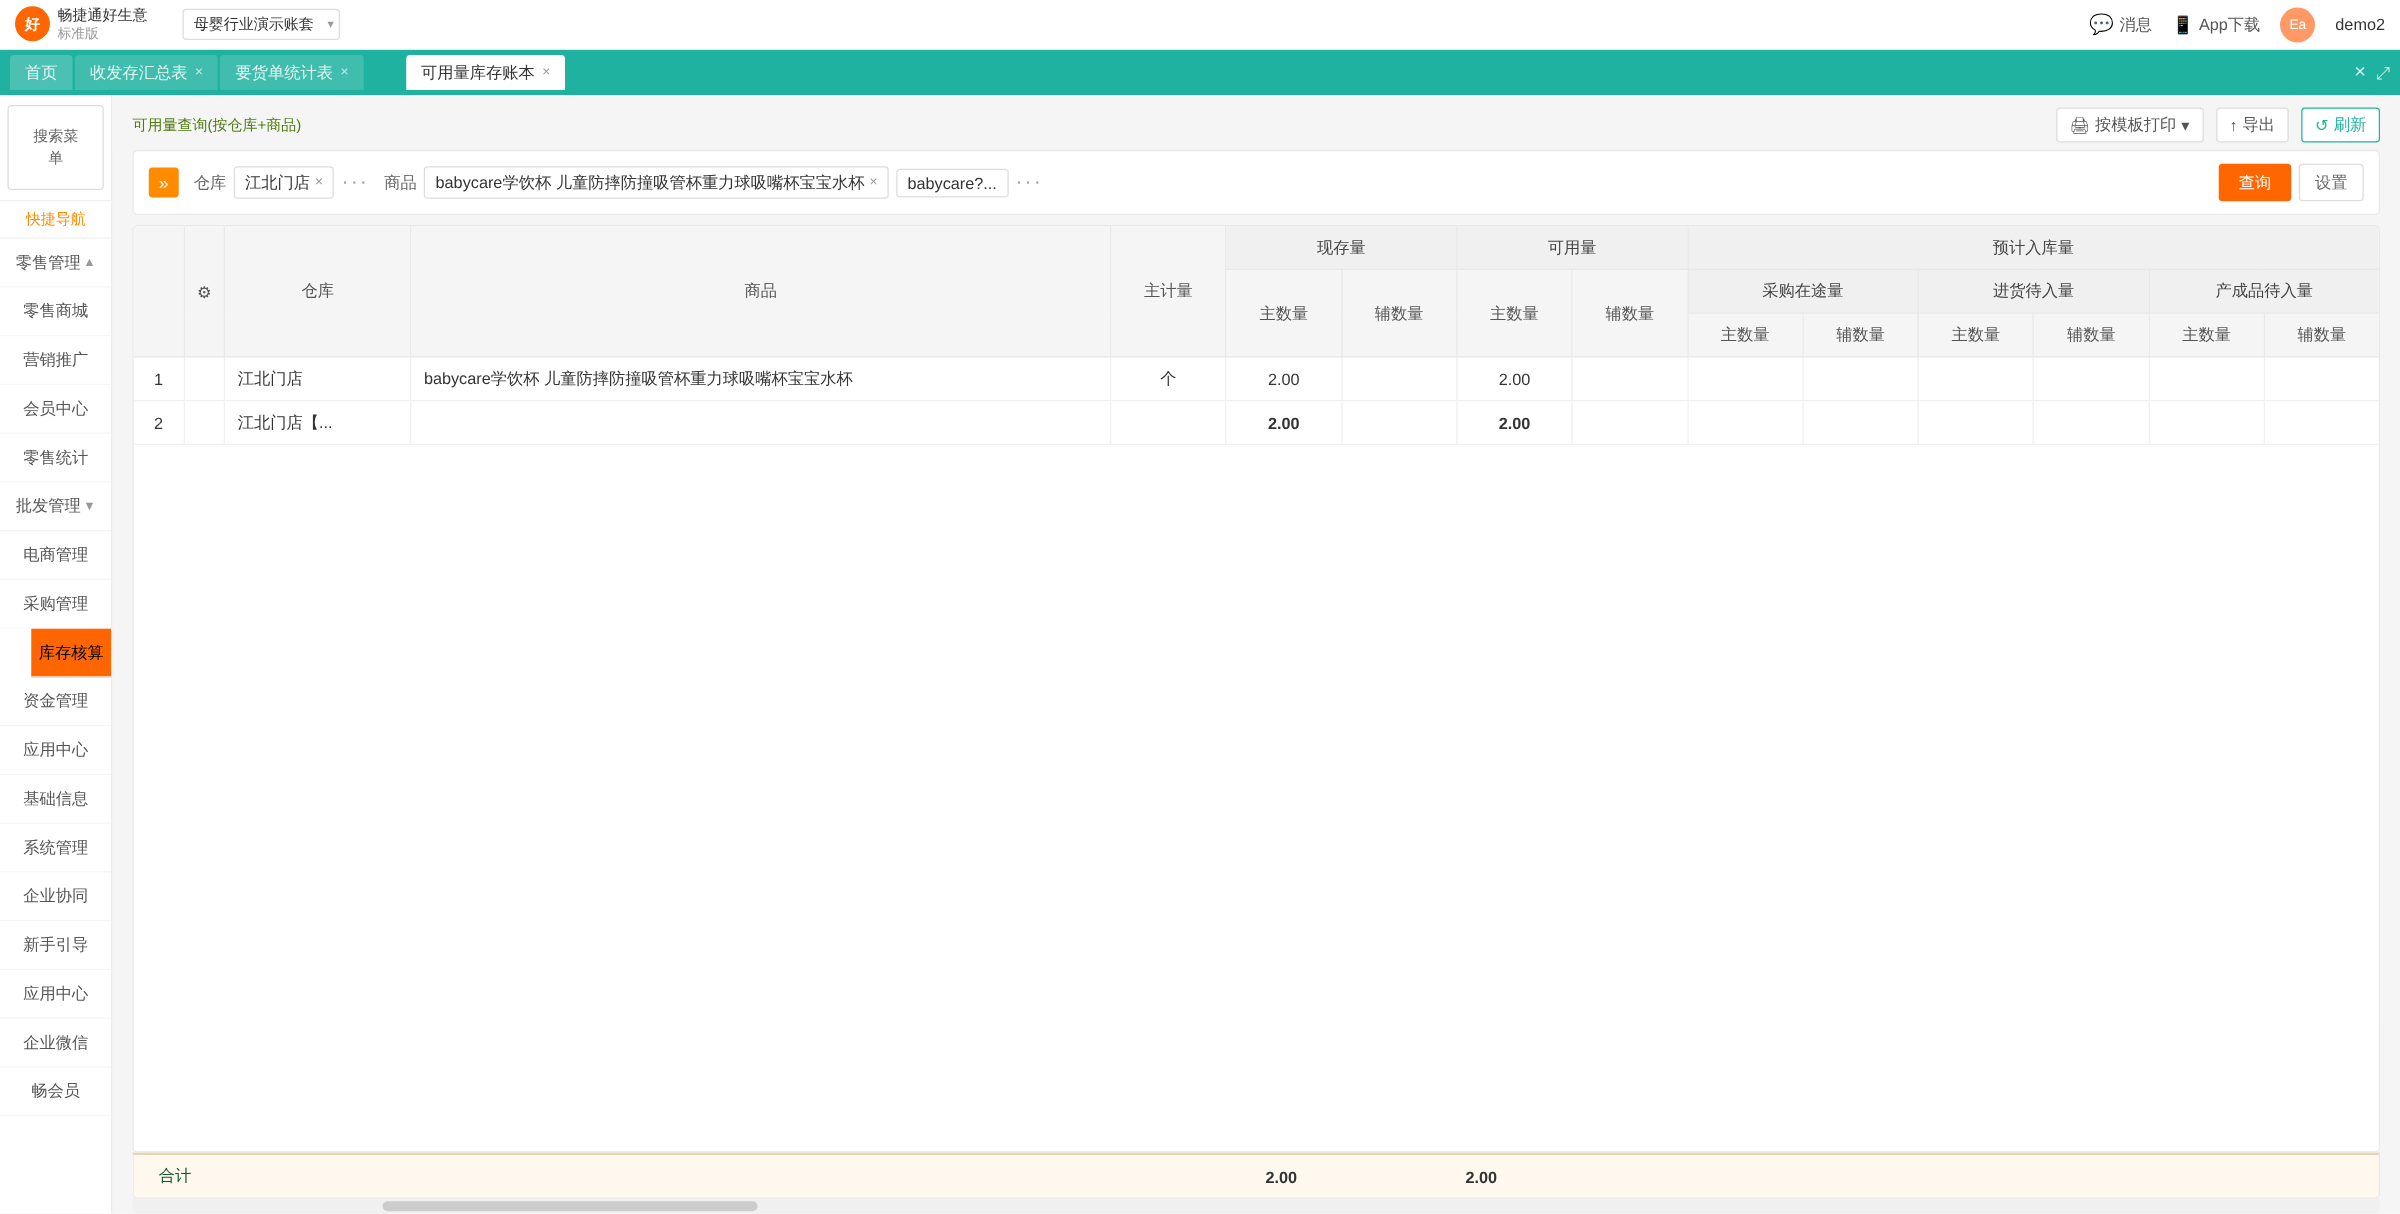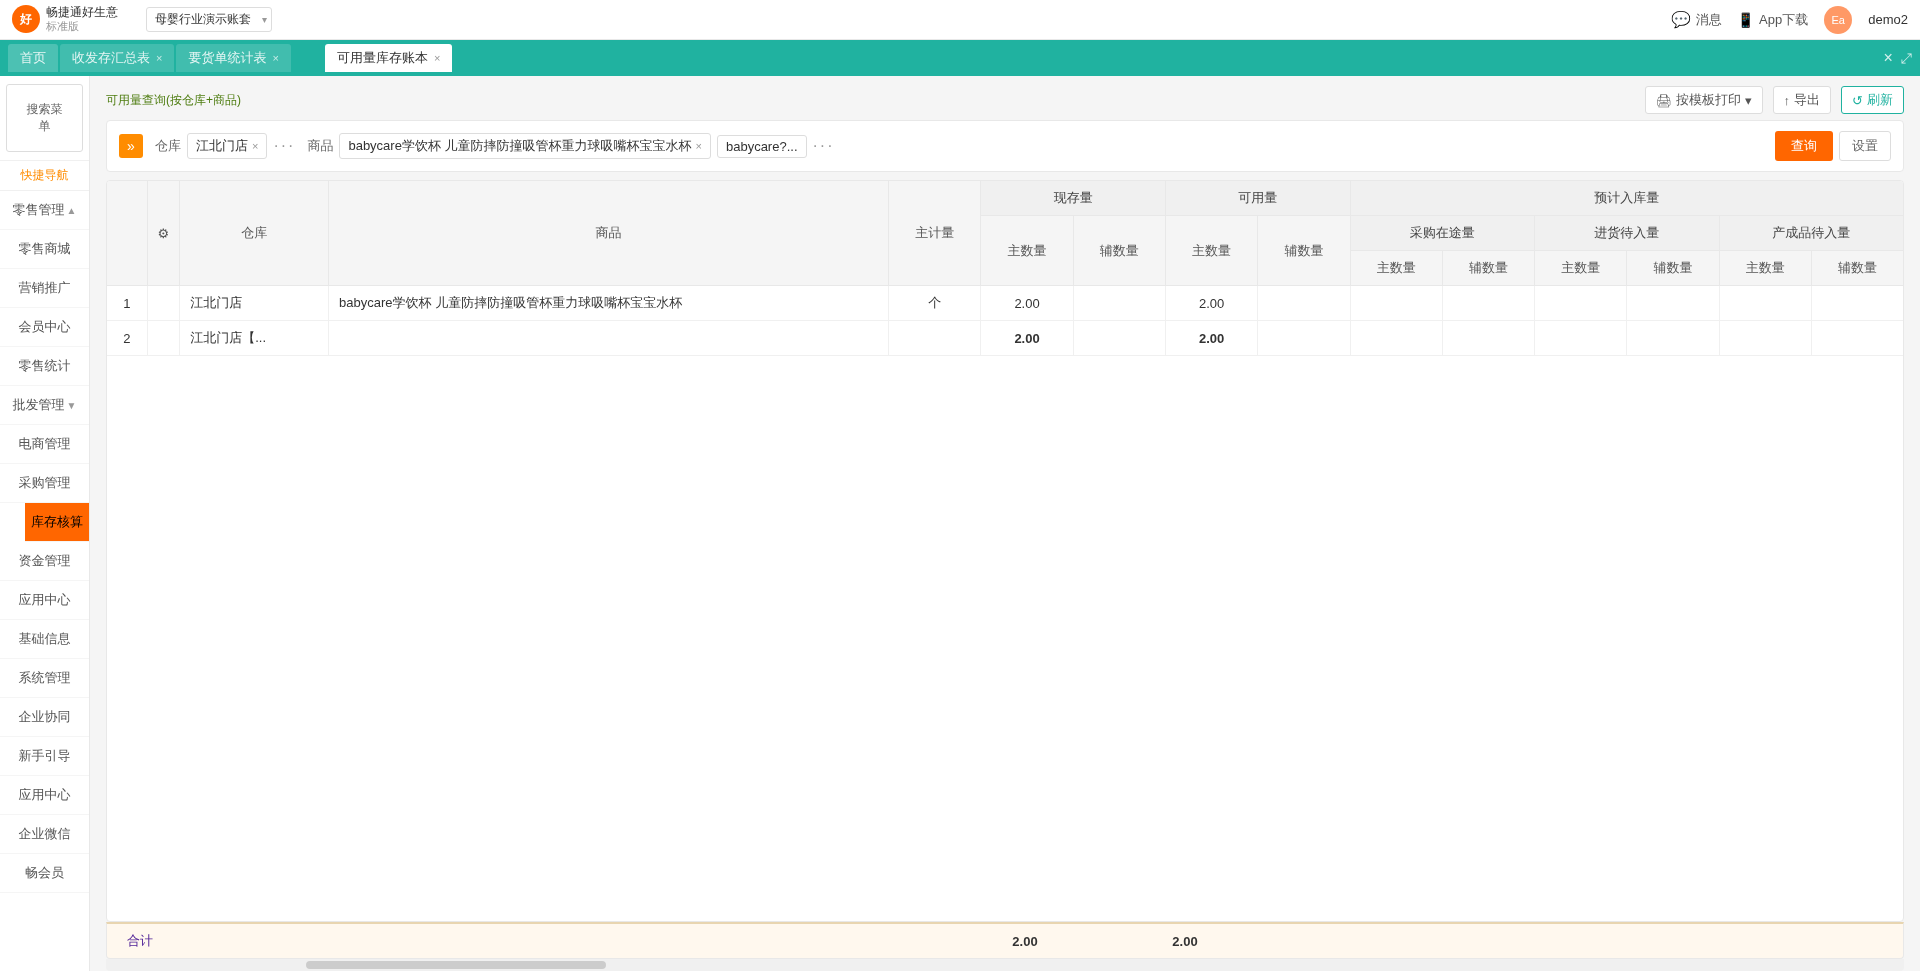--- a/index.html
+++ b/index.html
@@ -285,21 +285,21 @@
       display: flex;
       align-items: center;
       padding: 8px 10px;
       flex-shrink: 0;
       margin: 0 16px;
       border-bottom: 1px solid #e8e8e8;
       border-left: 1px solid #e8e8e8;
       border-right: 1px solid #e8e8e8;
       border-radius: 0 0 4px 4px;
     }
-    .footer-label { color: #4c1d95; font-size: 13px; padding-left: 10px; min-width: 200px; }
+    .footer-label { color: #14532d; font-size: 13px; padding-left: 10px; min-width: 200px; }
     .footer-nums { display: flex; gap: 0; flex: 1; }
     .footer-num-cell { text-align: center; font-weight: bold; color: #333; font-size: 13px; }
 
     
     .scroll-bar-area {
       height: 12px;
       margin: 0 16px 0;
       background: #f0f0f0;
       border-radius: 0 0 4px 4px;
       position: relative;

